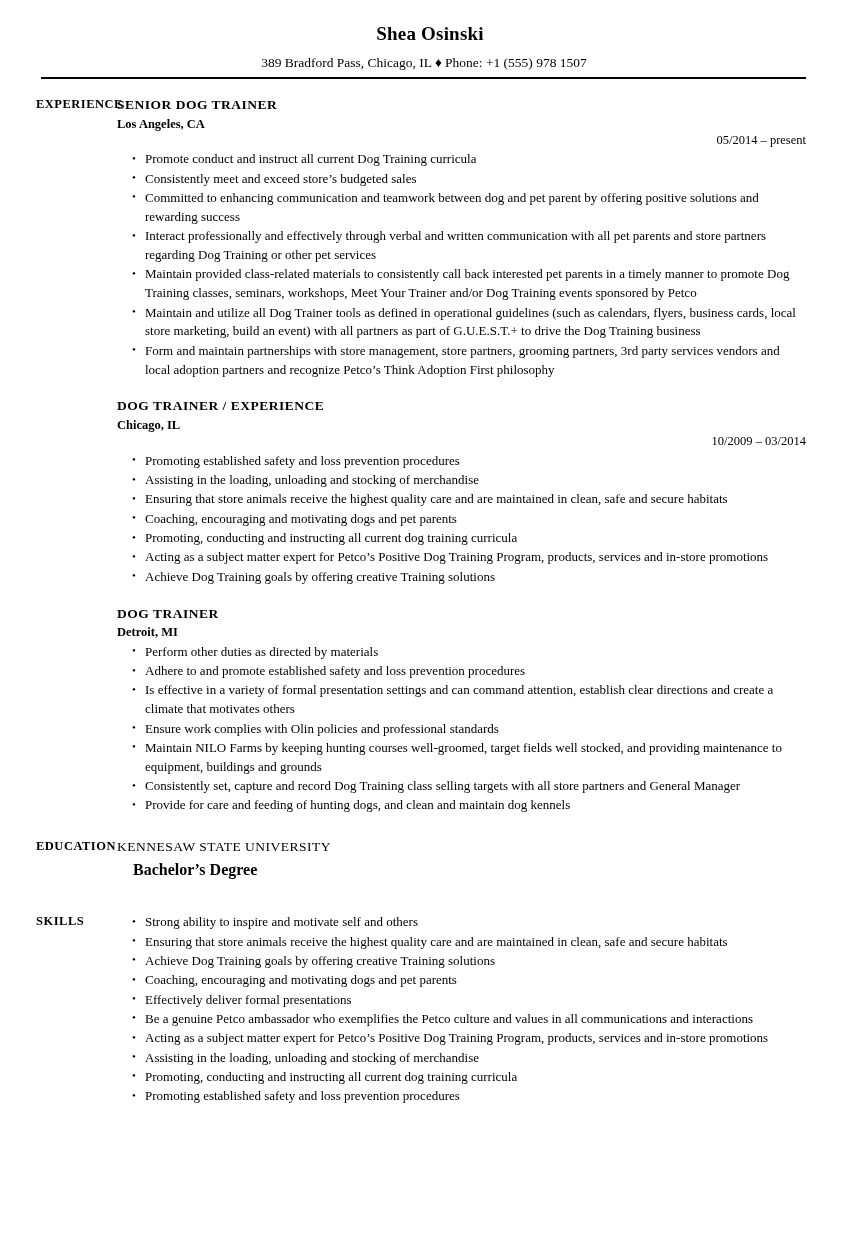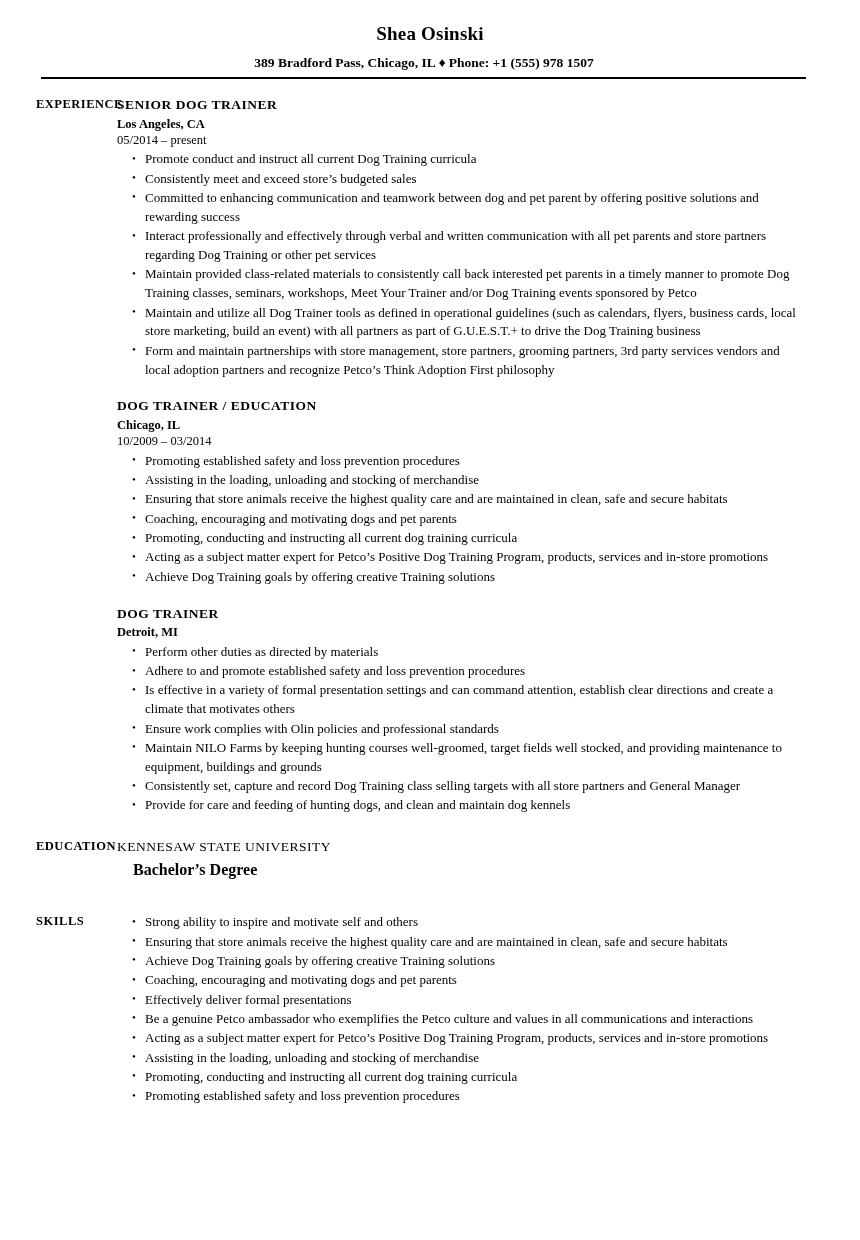--- a/index.html
+++ b/index.html
@@ -30,21 +30,21 @@
   }
   .full-name {
     font-size: 19px;
     font-weight: bold;
     letter-spacing: 0.2px;
     line-height: 1.25;
     margin: 0 0 9px 0;
   }
   .contact-line {
     font-size: 13.5px;
-    font-weight: bold;
+    font-weight: normal;
     line-height: 1.2;
     margin: 0 12px 6px 0;
     white-space: nowrap;
   }
   .contact-sep {
     padding: 0 3px;
   }
   .header-rule {
     height: 0;
     border: 0;
@@ -97,20 +97,21 @@
     font-size: 12.5px;
     font-weight: bold;
     line-height: 1.3;
     margin: 2px 0 0 0;
   }
   .job-dates {
     font-size: 12.5px;
     font-weight: normal;
     line-height: 1.3;
     margin: 0 0 1px 0;
+    text-align: right;
   }
 
   
   ul.bullets {
     list-style: none;
     margin: 2px 0 0 0;
     padding: 0;
   }
   ul.bullets > li {
     position: relative;
@@ -175,21 +176,21 @@
             <li>Consistently meet and exceed store’s budgeted sales</li>
             <li>Committed to enhancing communication and teamwork between dog and pet parent by offering positive solutions and rewarding success</li>
             <li>Interact professionally and effectively through verbal and written communication with all pet parents and store partners regarding Dog Training or other pet services</li>
             <li>Maintain provided class-related materials to consistently call back interested pet parents in a timely manner to promote Dog Training classes, seminars, workshops, Meet Your Trainer and/or Dog Training events sponsored by Petco</li>
             <li>Maintain and utilize all Dog Trainer tools as defined in operational guidelines (such as calendars, flyers, business cards, local store marketing, build an event) with all partners as part of G.U.E.S.T.+ to drive the Dog Training business</li>
             <li>Form and maintain partnerships with store management, store partners, grooming partners, 3rd party services vendors and local adoption partners and recognize Petco’s Think Adoption First philosophy</li>
           </ul>
         </div>
 
         <div class="job">
-          <div class="job-title">DOG TRAINER / EDUCATION</div>
+          <div class="job-title">DOG TRAINER / EXPERIENCE</div>
           <div class="job-location">Chicago, IL</div>
           <div class="job-dates">10/2009 – 03/2014</div>
           <ul class="bullets">
             <li>Promoting established safety and loss prevention procedures</li>
             <li>Assisting in the loading, unloading and stocking of merchandise</li>
             <li>Ensuring that store animals receive the highest quality care and are maintained in clean, safe and secure habitats</li>
             <li>Coaching, encouraging and motivating dogs and pet parents</li>
             <li>Promoting, conducting and instructing all current dog training curricula</li>
             <li>Acting as a subject matter expert for Petco’s Positive Dog Training Program, products, services and in-store promotions</li>
             <li>Achieve Dog Training goals by offering creative Training solutions</li>

